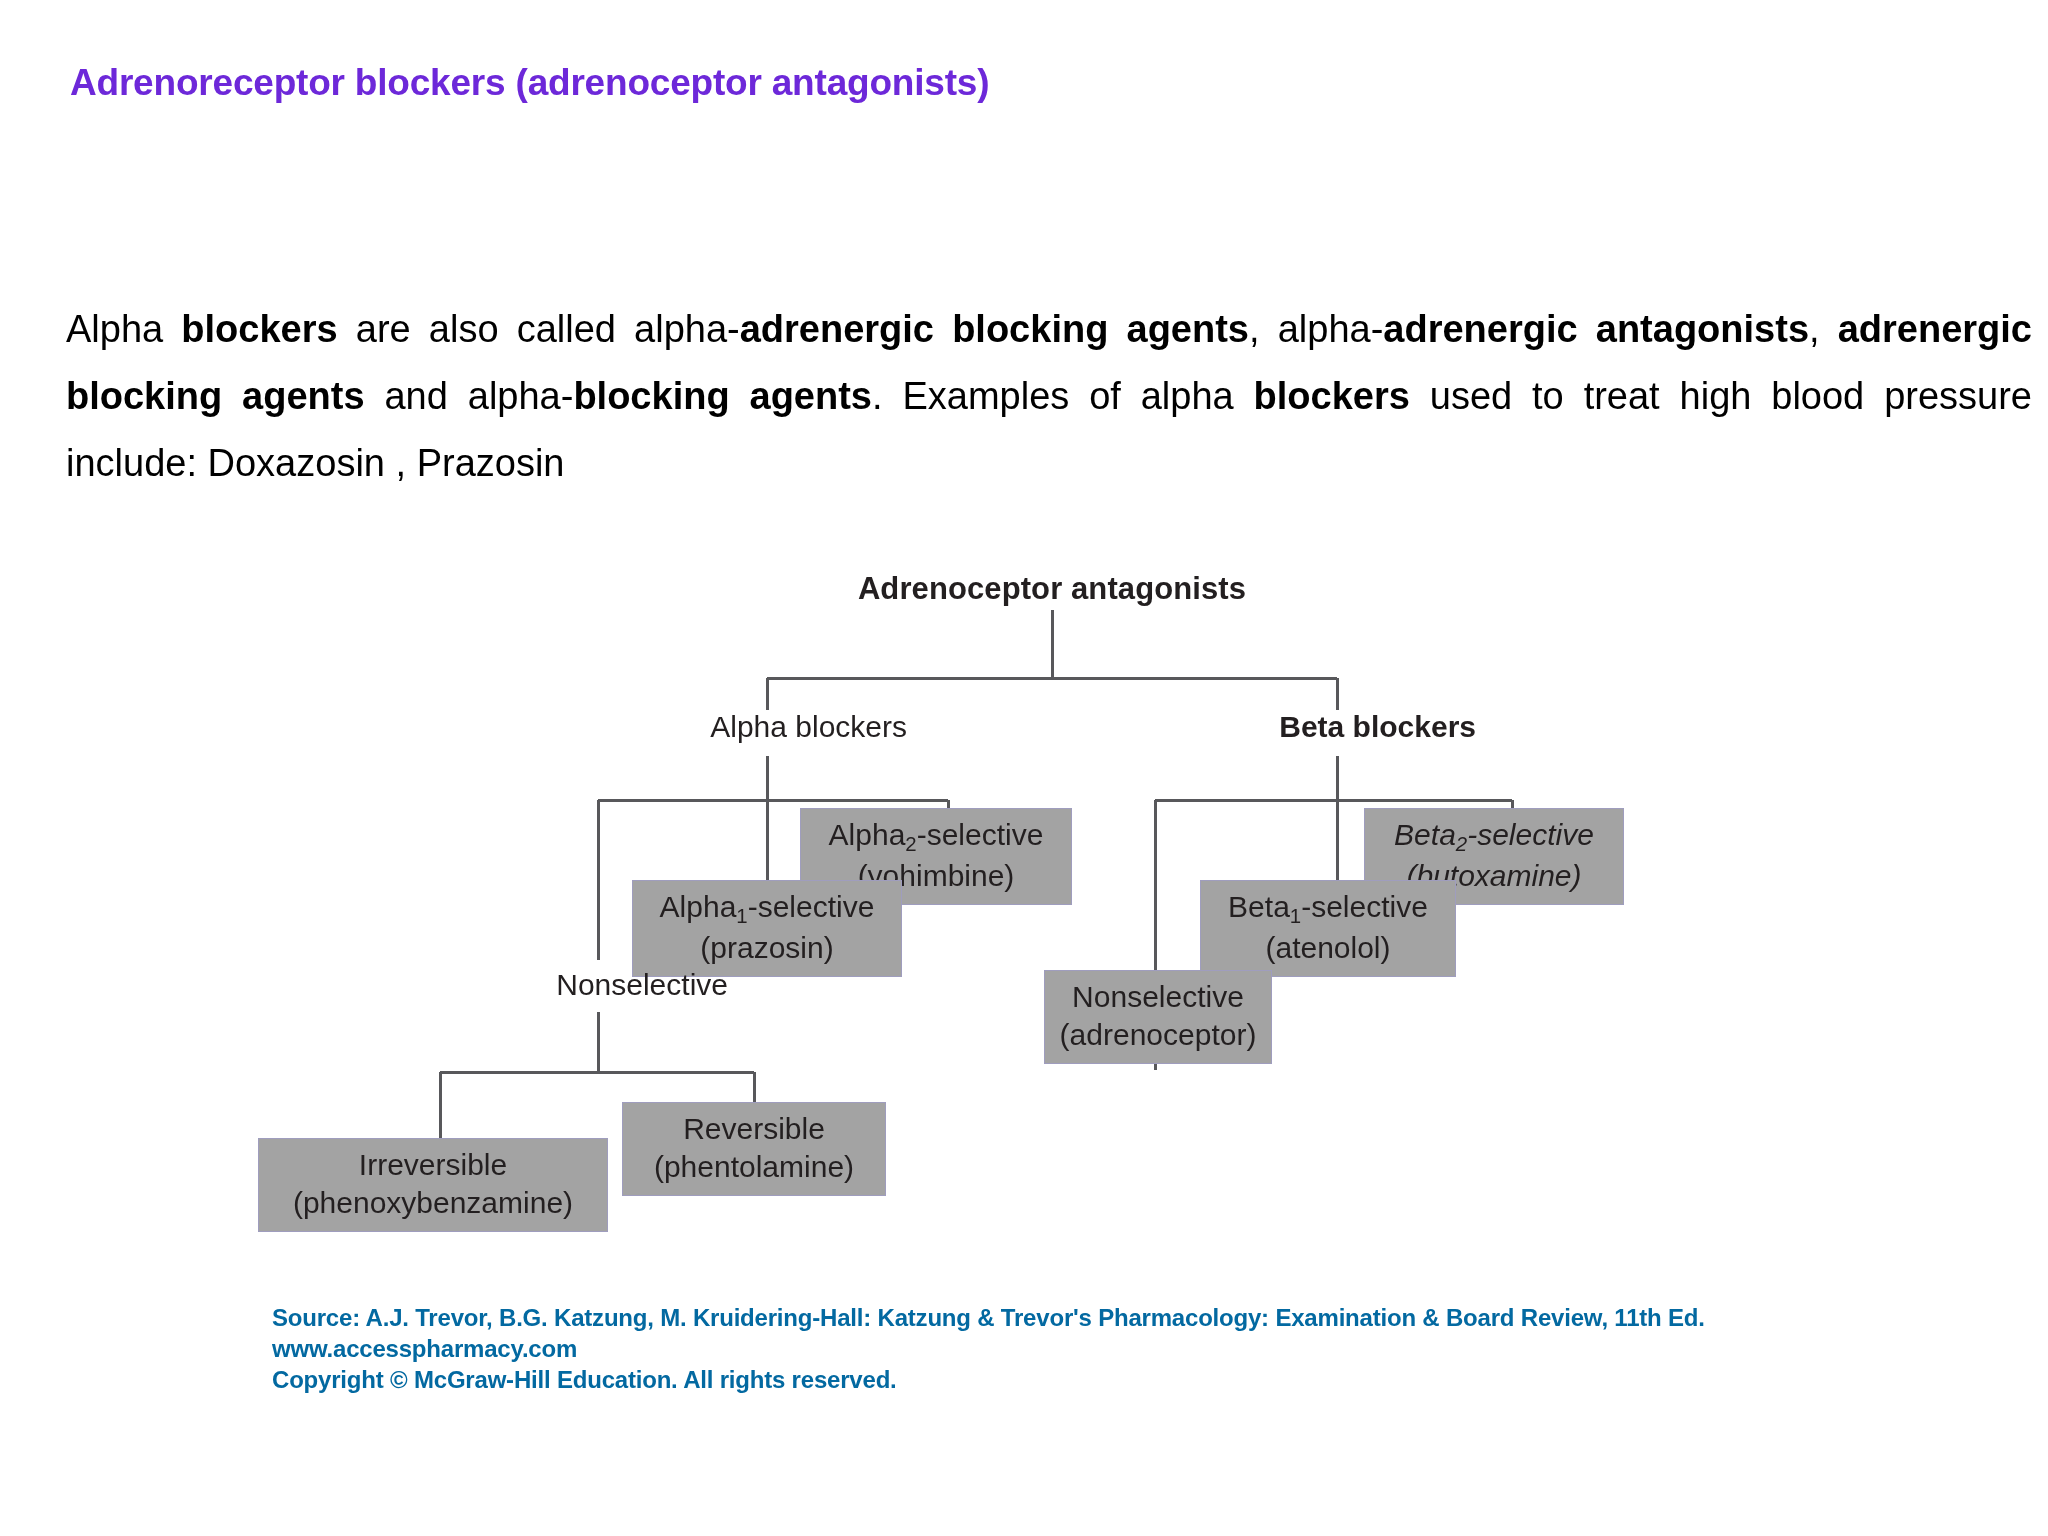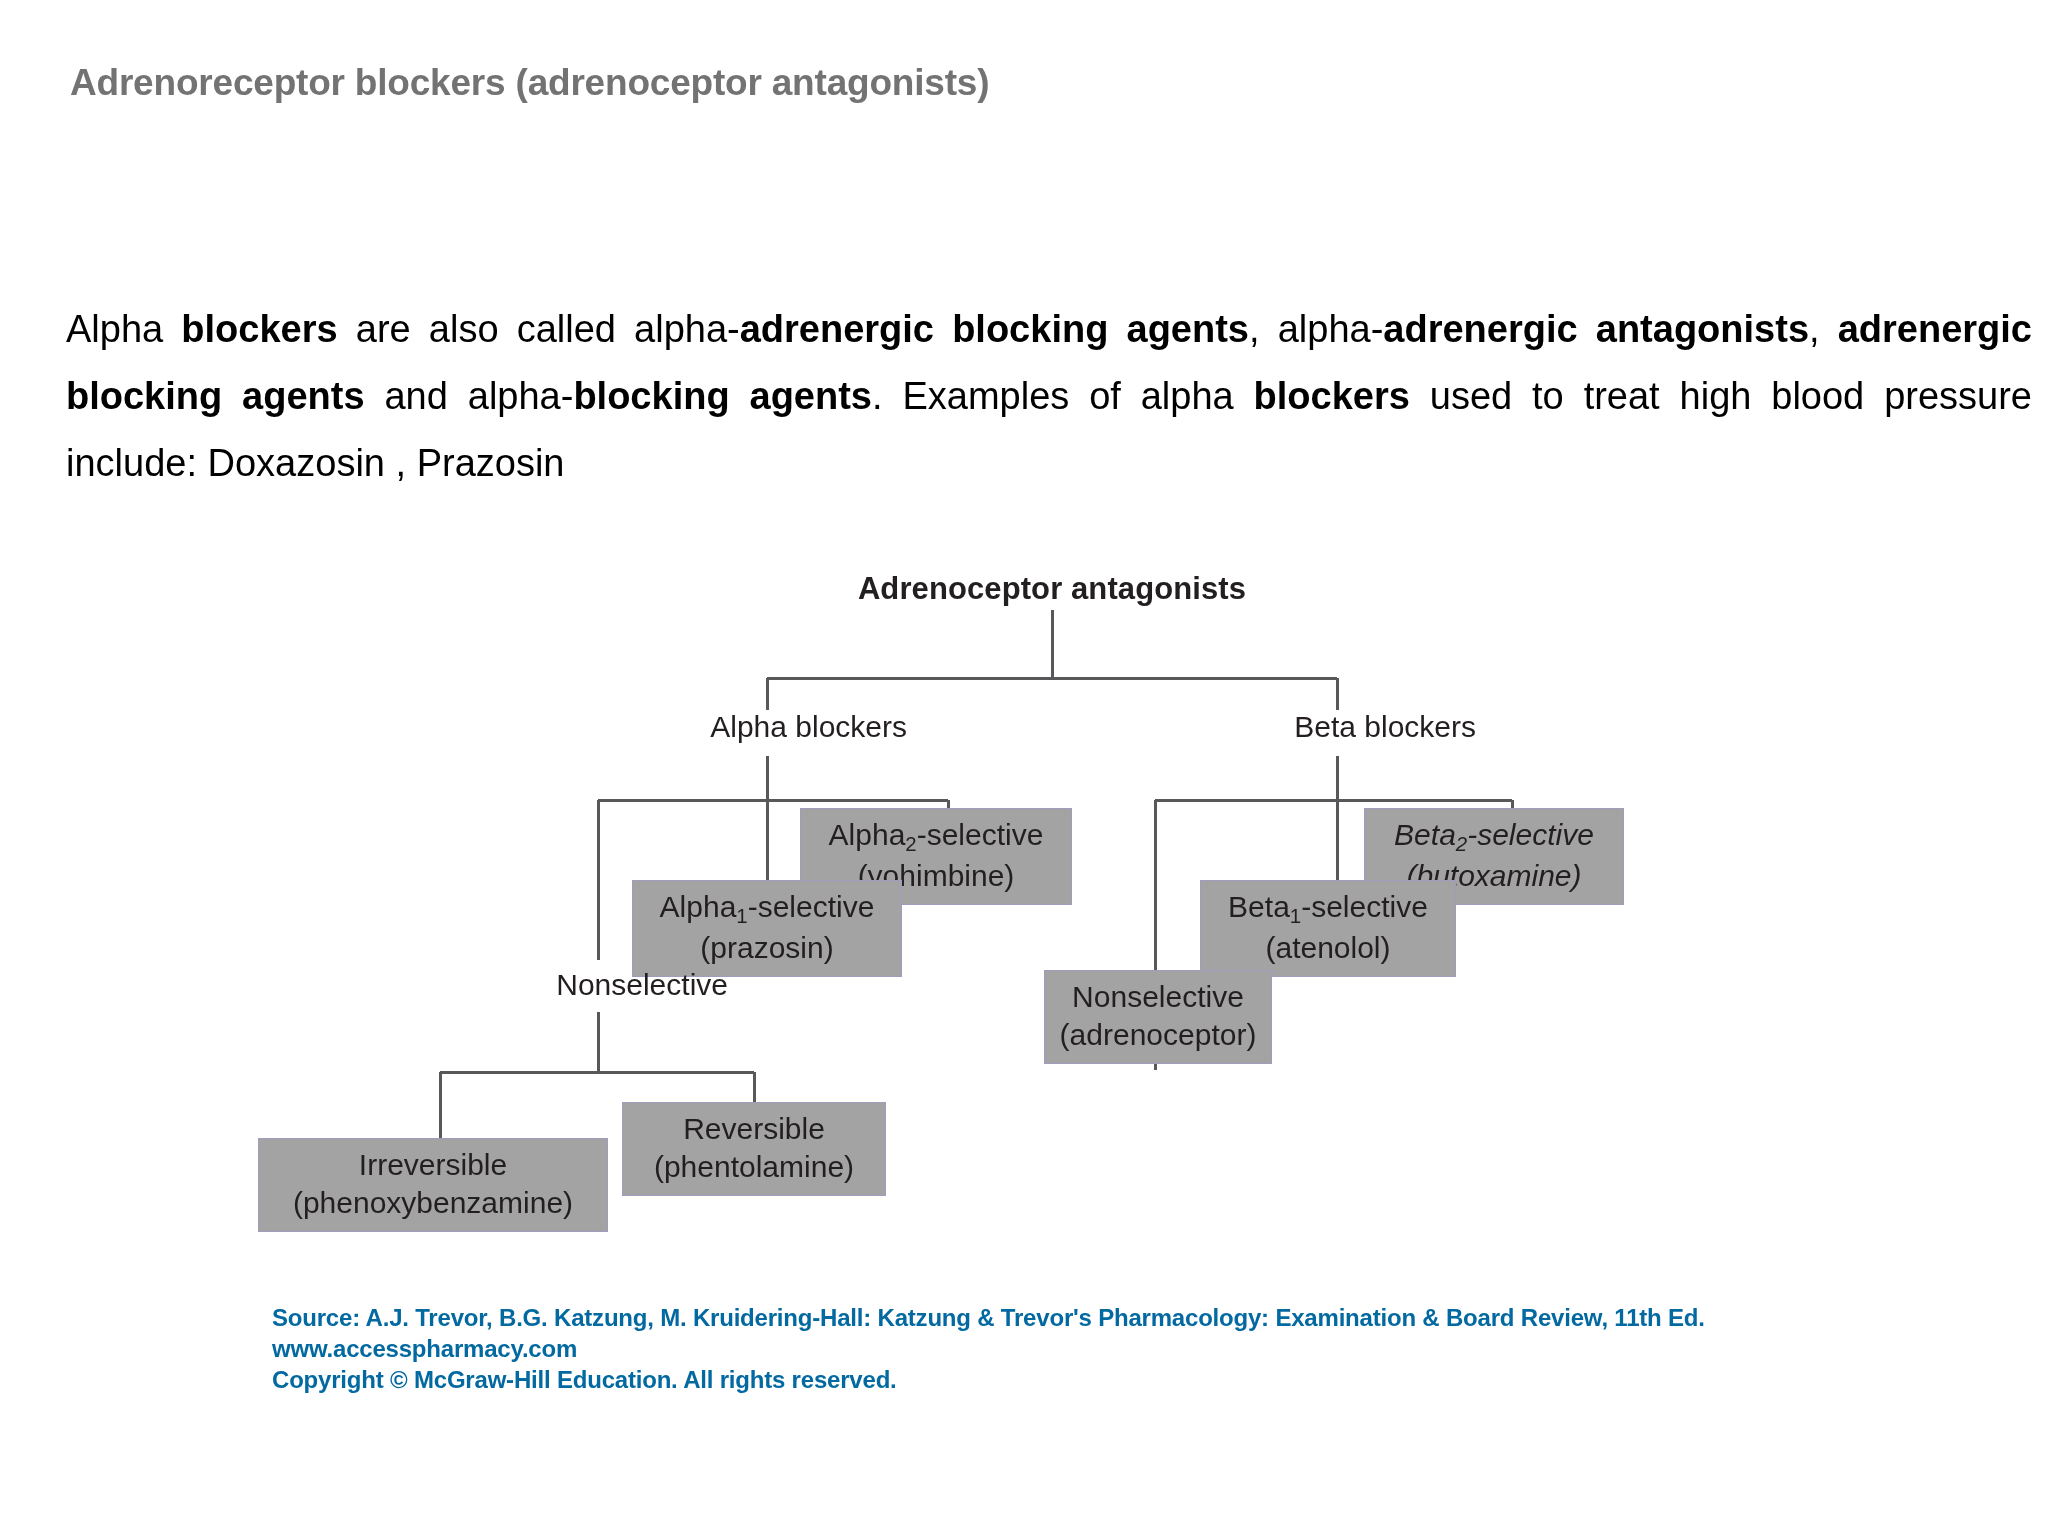--- a/index.html
+++ b/index.html
@@ -17,21 +17,21 @@
   }
 
   
   .slide-title {
     position: absolute;
     left: 70px;
     top: 62px;
     font-size: 37px;
     font-weight: bold;
     letter-spacing: -0.2px;
-    color: #737373;
+    color: #6d28d9;
     white-space: nowrap;
   }
 
   
   .body-para {
     position: absolute;
     left: 66px;
     top: 296px;
     width: 1966px;
     font-size: 38px;
@@ -141,21 +141,21 @@
 
       <line x1="1337" y1="240" x2="1337" y2="320"></line>
 
       <line x1="1512" y1="240" x2="1512" y2="248"></line>
     </g>
   </svg>
 
   <div class="node root" style="left:816px; top:10px; width:472px;">Adrenoceptor antagonists</div>
 
   <div class="node plain" style="left:627px; top:148px; width:280px;">Alpha blockers</div>
-  <div class="node plain" style="left:1200px; top:148px; width:276px;">Beta blockers</div>
+  <div class="node plain" style="left:1200px; top:148px; width:276px;font-weight:bold;">Beta blockers</div>
 
   <div class="node boxed" style="left:800px; top:248px; width:272px;">
     <span>Alpha</span><sub>2</sub><span>-selective</span><br>
     <span>(yohimbine)</span>
   </div>
 
   <div class="node boxed" style="left:632px; top:320px; width:270px;">
     <span>Alpha</span><sub>1</sub><span>-selective</span><br>
     <span>(prazosin)</span>
   </div>

